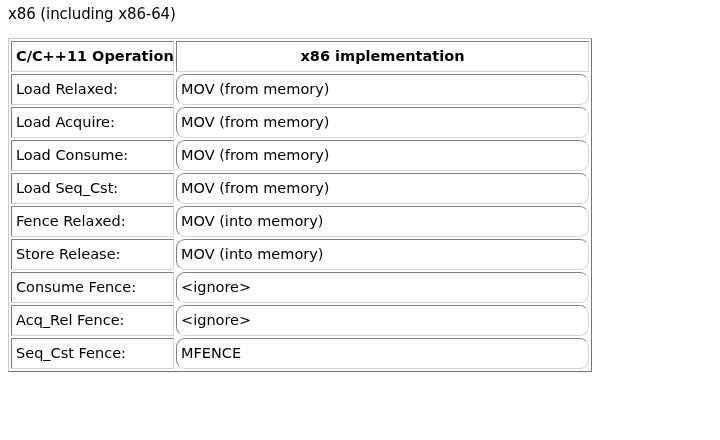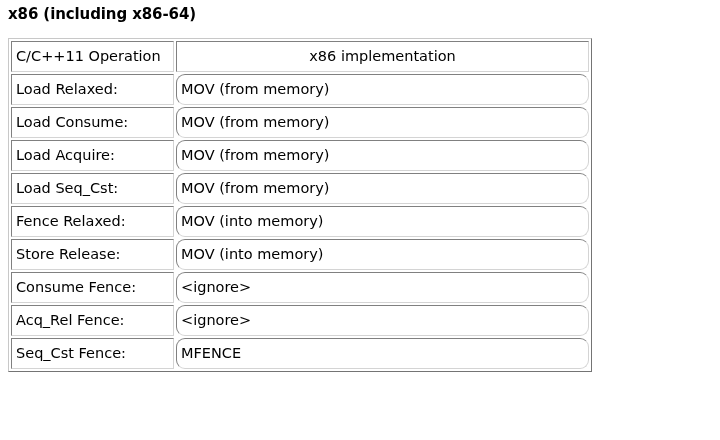--- a/index.html
+++ b/index.html
@@ -20,21 +20,21 @@
     width: 720px;
     height: 440px;
     box-sizing: border-box;
     padding: 0;
   }
 
   .section-title {
     margin: 0;
     padding: 4px 0 0 8px;
     font-size: 15px;
-    font-weight: bold;
+    font-weight: normal;
     line-height: 20px;
     letter-spacing: -0.1px;
     color: #000000;
   }
 
   .table-wrap {
     position: absolute;
     left: 8px;
     top: 38px;
     width: 584px;
@@ -60,21 +60,21 @@
     font-size: 14.5px;
     line-height: 19px;
     height: 22px;
     vertical-align: middle;
     background: #ffffff;
     white-space: nowrap;
     overflow: hidden;
   }
 
   table.impl-table th {
-    font-weight: normal;
+    font-weight: bold;
   }
 
   th.col-op, td.col-op {
     width: 153px;
     text-align: left;
   }
 
   th.col-impl {
   }
 
@@ -98,25 +98,25 @@
           <th class="col-impl">x86 implementation</th>
         </tr>
       </thead>
       <tbody id="table-body">
 
       <tr>
             <td class="col-op">Load Relaxed:</td>
             <td class="col-impl">MOV (from memory)</td>
           </tr>
           <tr>
-            <td class="col-op">Load Consume:</td>
+            <td class="col-op">Load Acquire:</td>
             <td class="col-impl">MOV (from memory)</td>
           </tr>
           <tr>
-            <td class="col-op">Load Acquire:</td>
+            <td class="col-op">Load Consume:</td>
             <td class="col-impl">MOV (from memory)</td>
           </tr>
           <tr>
             <td class="col-op">Load Seq_Cst:</td>
             <td class="col-impl">MOV (from memory)</td>
           </tr>
           <tr>
             <td class="col-op">Fence Relaxed:</td>
             <td class="col-impl">MOV (into memory)</td>
           </tr>

